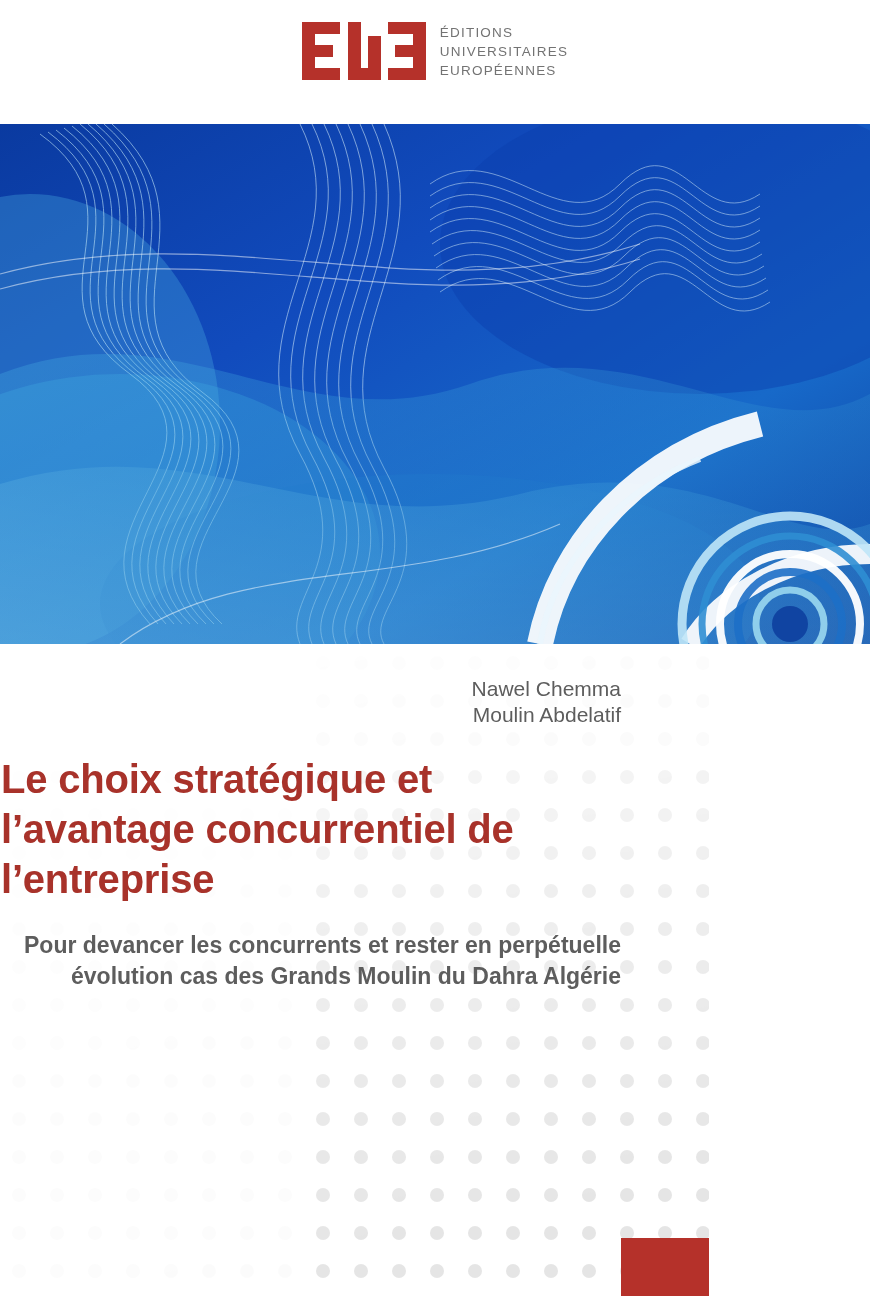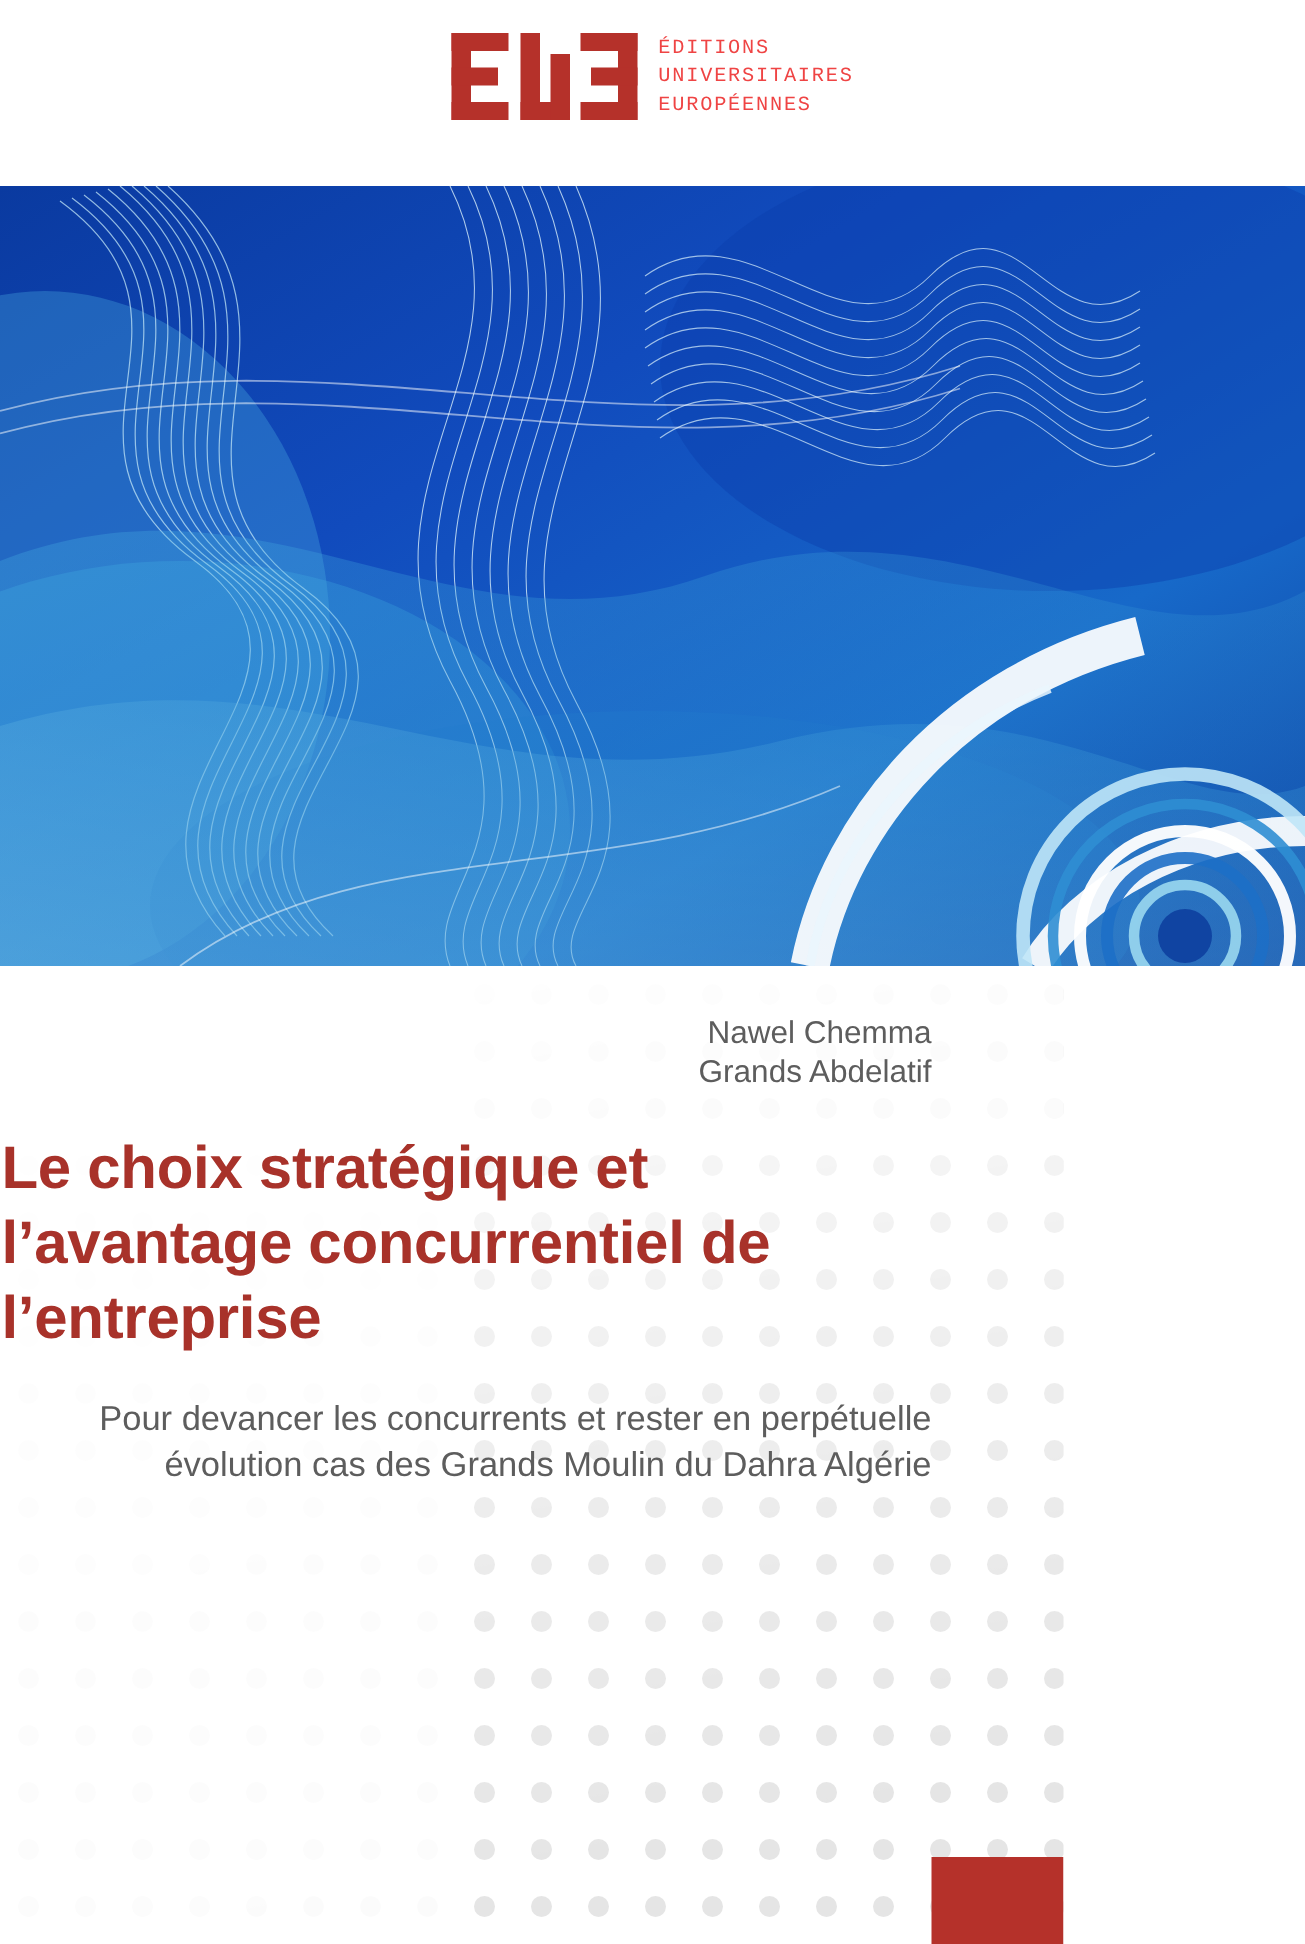--- a/index.html
+++ b/index.html
@@ -44,25 +44,24 @@
   .logo-mark .u-l  { left: 46px; top: 0px;  width: 13px; height: 58px; }
   .logo-mark .u-b  { left: 46px; top: 46px; width: 33px; height: 12px; }
   .logo-mark .u-r  { left: 66px; top: 14px; width: 13px; height: 44px; }
   
   .logo-mark .e2-v { left: 111px; top: 0px;  width: 13px; height: 58px; }
   .logo-mark .e2-t { left: 86px;  top: 0px;  width: 38px; height: 12px; }
   .logo-mark .e2-m { left: 93px;  top: 23px; width: 31px; height: 12px; }
   .logo-mark .e2-b { left: 86px;  top: 46px; width: 38px; height: 12px; }
 
   .logo-text {
-    color: #ef4444;
+    color: #737373;
     font-size: 13.5px;
     letter-spacing: 1.2px;
     line-height: 19px;
-    font-family: Liberation Mono, monospace;
   }
 
   
   .art {
     position: absolute;
     top: 124px;
     left: 0;
     width: 870px;
     height: 520px;
     overflow: hidden;
@@ -104,20 +103,21 @@
     letter-spacing: -0.2px;
     text-align: left;
     margin-bottom: 26px;
   }
 
   .subtitle {
     color: #5d5d5d;
     font-size: 23px;
     line-height: 31px;
     text-align: right;
+    font-weight: bold;
   }
 
   .corner-block {
     position: absolute;
     right: 0;
     bottom: 0;
     width: 88px;
     height: 58px;
     background: #b5312a;
   }
@@ -263,20 +263,20 @@
     </defs>
     <rect x="0" y="0" width="870" height="652" fill="url(#dots)" transform="rotate(0)"></rect>
     <rect x="0" y="0" width="870" height="652" fill="#ffffff" mask="url(#dotmask)"></rect>
     <rect x="0" y="0" width="300" height="652" fill="#ffffff" opacity="0.85"></rect>
     <rect x="0" y="0" width="870" height="120" fill="#ffffff" opacity="0.55"></rect>
   </svg>
 
   <div class="text-col">
     <div class="authors">
       <div>Nawel Chemma</div>
-      <div>Grands Abdelatif</div>
+      <div>Moulin Abdelatif</div>
     </div>
     <div class="title">Le choix stratégique et l’avantage concurrentiel de l’entreprise</div>
     <div class="subtitle">Pour devancer les concurrents et rester en perpétuelle évolution cas des Grands Moulin du Dahra Algérie</div>
   </div>
 
   <div class="corner-block"></div>
 </div>
 
 </body></html>

